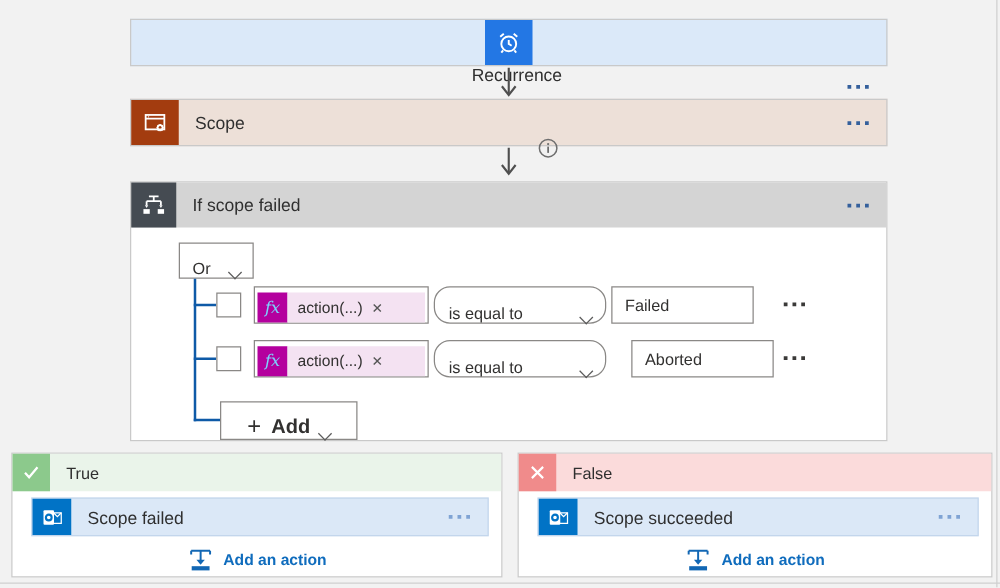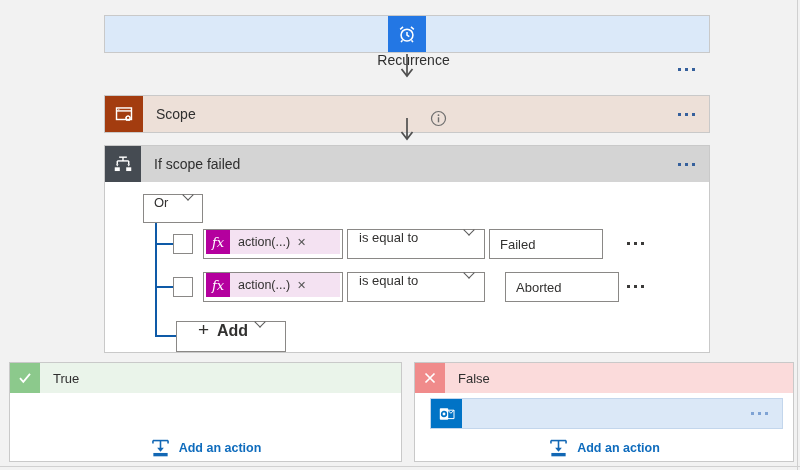--- a/index.html
+++ b/index.html
@@ -17,34 +17,34 @@
   .dots i{width:3px;height:3px;background:#35609c;display:block;}
   .dots.dark i{background:#3b3a39;}
   .dots.light i{background:#7fa3d4;}
   
   .condition-card{position:absolute;left:104px;top:145px;width:606px;height:208px;
         background:#fff;border:1px solid #c9c9c9;box-sizing:border-box;}
   .cond-header{height:36px;display:flex;align-items:center;background:#d4d4d4;cursor:pointer;}
   .cond-icon{width:36px;height:36px;flex:none;background:#454b52;display:flex;align-items:center;justify-content:center;}
   .cond-title{margin-left:13px;font-size:14px;}
   .field{position:absolute;box-sizing:border-box;height:30px;background:#fff;
-        border:1px solid #8a8886;display:flex;align-items:flex-start;font-size:13px;color:#323130;}
+        border:1px solid #8a8886;display:flex;align-items:flex-end;font-size:13px;color:#323130;}
   .caret{display:inline-block;width:7px;height:7px;border-right:1.5px solid #5a5a5a;
         border-bottom:1.5px solid #5a5a5a;transform:rotate(45deg);margin-top:-4px;}
   .or-box{left:38px;top:48px;width:60px;height:29px;justify-content:space-between;padding:0 10px;cursor:pointer;}
   .connector{position:absolute;background:#0e5aa7;}
   .checkbox{position:absolute;width:20px;height:20px;background:#fff;border:1px solid #8a8886;
         box-sizing:border-box;cursor:pointer;}
   .expr-field{left:98px;width:140px;padding:0 2px;cursor:pointer;}
-  .fx-chip{width:24px;height:24px;background:#b4009e;color:#ffffff;display:flex;align-items:center;
+  .fx-chip{width:24px;height:24px;background:#b4009e;color:#7dd3fc;display:flex;align-items:center;
         justify-content:center;font-family:"DejaVu Serif",serif;font-style:italic;font-size:13px;flex:none;}
   .token{height:24px;background:#f4e2f2;display:flex;align-items:center;padding:0 8px;gap:7px;
         font-size:12.5px;color:#323130;flex:1;}
   .token .x{color:#555;font-size:11px;cursor:pointer;}
-  .op-field{left:242px;width:138px;justify-content:space-between;padding:0 11px;cursor:pointer;}
+  .op-field{left:242px;width:138px;justify-content:space-between;padding:0 11px;cursor:pointer;border-radius:13px;}
   .value-input{position:absolute;box-sizing:border-box;height:30px;width:114px;left:384px;
         border:1px solid #8a8886;background:#fff;font-size:13px;color:#323130;padding:0 10px;
         font-family:"Liberation Sans",sans-serif;outline:none;}
   .row-dots{position:absolute;left:522px;}
   .row-dots .dots{padding-right:0;}
   .add-btn{left:71px;top:175px;width:110px;height:31px;justify-content:center;gap:8px;cursor:pointer;}
   .plus{font-size:19px;font-weight:300;color:#323130;line-height:1;margin-top:-2px;}
   .add-label{font-weight:700;font-size:16px;}
   
   .branch{position:absolute;top:362px;height:100px;background:#fff;border:1px solid #c9c9c9;box-sizing:border-box;}
@@ -80,21 +80,21 @@
     </div>
 </div>
 
 <svg class="abs" style="left:399px;top:54px;" width="16" height="24">
   <g stroke="#4f4f4f" stroke-width="1.7" fill="none">
     <line x1="8" y1="0" x2="8" y2="21"></line>
     <polyline points="2.5,15 8,22 13.5,15"></polyline>
   </g>
 </svg>
 
-<div class="step" style="top:79px;background:#ede0d8;margin-top:16px;">
+<div class="step" style="top:79px;background:#ede0d8;">
   <div class="step-icon" style="background:#a33c0f;">
     <svg width="22" height="22" viewBox="0 0 20 20" fill="none" stroke="#fff" stroke-width="1.3">
       <rect x="3.2" y="4.5" width="13.6" height="10.5"></rect>
       <path d="M3.2 7.2 H16.8"></path>
       <circle cx="5.3" cy="5.9" r="0.5" fill="#fff" stroke="none"></circle>
       <circle cx="13.7" cy="13.7" r="1.8"></circle>
       <path d="M13.7 11.1v1 M13.7 15.3v1 M11.1 13.7h1 M15.3 13.7h1 M12 12l.7.7 M14.7 15.4l.7.7 M15.4 12l-.7.7 M12.7 15.4l-.7.7" stroke-width="1"></path>
     </svg>
   </div>
   <div class="step-title">Scope</div>
@@ -207,20 +207,38 @@
 
 <div class="branch" style="left:9px;width:393px;">
   <div class="branch-header" style="background:#eaf4ea;">
     <div class="branch-icon" style="background:#8cc98c;">
       <svg width="20" height="20" viewBox="0 0 20 20" fill="none" stroke="#fff" stroke-width="1.8">
         <polyline points="5,10.2 8.3,13.8 15,5.8"></polyline>
       </svg>
     </div>
     <div class="branch-label">True</div>
   </div>
+  <div class="action-card" style="width:366px;">
+    <div class="action-icon">
+      <svg width="20" height="20" viewBox="0 0 20 20">
+        <g stroke="#fff" stroke-width="1" fill="none">
+          <path d="M10.8 6.2 H17 V14.6 H10.8"></path>
+          <path d="M10.8 6.2 L13.9 9.3 L17 6.2"></path>
+        </g>
+        <rect x="2.8" y="4.2" width="8.4" height="11.6" rx="0.8" fill="#fff"></rect>
+        <circle cx="7" cy="10" r="2.3" fill="none" stroke="#0173c6" stroke-width="1.7"></circle>
+      </svg>
+    </div>
+    <div class="action-title">Scope failed</div>
+    <div class="dots light">
+        <i></i>
+        <i></i>
+        <i></i>
+      </div>
+  </div>
   <div class="add-action">
     <svg width="21" height="21" viewBox="0 0 20 20">
       <g stroke="#1267b4" stroke-width="1.5" fill="none">
         <path d="M2.8 3.4 H17.2"></path>
           <path d="M2.8 3.4 V6.2"></path>
           <path d="M17.2 3.4 V6.2"></path>
           <path d="M10 3.4 V10.6"></path>
       </g>
       <polygon points="6.8,10.2 13.2,10.2 10,14" fill="#1267b4"></polygon>
       <rect x="3.2" y="15.2" width="13.6" height="3.2" fill="#1267b4"></rect>
@@ -242,20 +260,21 @@
     <div class="action-icon">
       <svg width="20" height="20" viewBox="0 0 20 20">
         <g stroke="#fff" stroke-width="1" fill="none">
           <path d="M10.8 6.2 H17 V14.6 H10.8"></path>
           <path d="M10.8 6.2 L13.9 9.3 L17 6.2"></path>
         </g>
         <rect x="2.8" y="4.2" width="8.4" height="11.6" rx="0.8" fill="#fff"></rect>
         <circle cx="7" cy="10" r="2.3" fill="none" stroke="#0173c6" stroke-width="1.7"></circle>
       </svg>
     </div>
+    <div class="action-title">Scope succeeded</div>
     <div class="dots light">
         <i></i>
         <i></i>
         <i></i>
       </div>
   </div>
   <div class="add-action">
     <svg width="21" height="21" viewBox="0 0 20 20">
       <g stroke="#1267b4" stroke-width="1.5" fill="none">
         <path d="M2.8 3.4 H17.2"></path>

